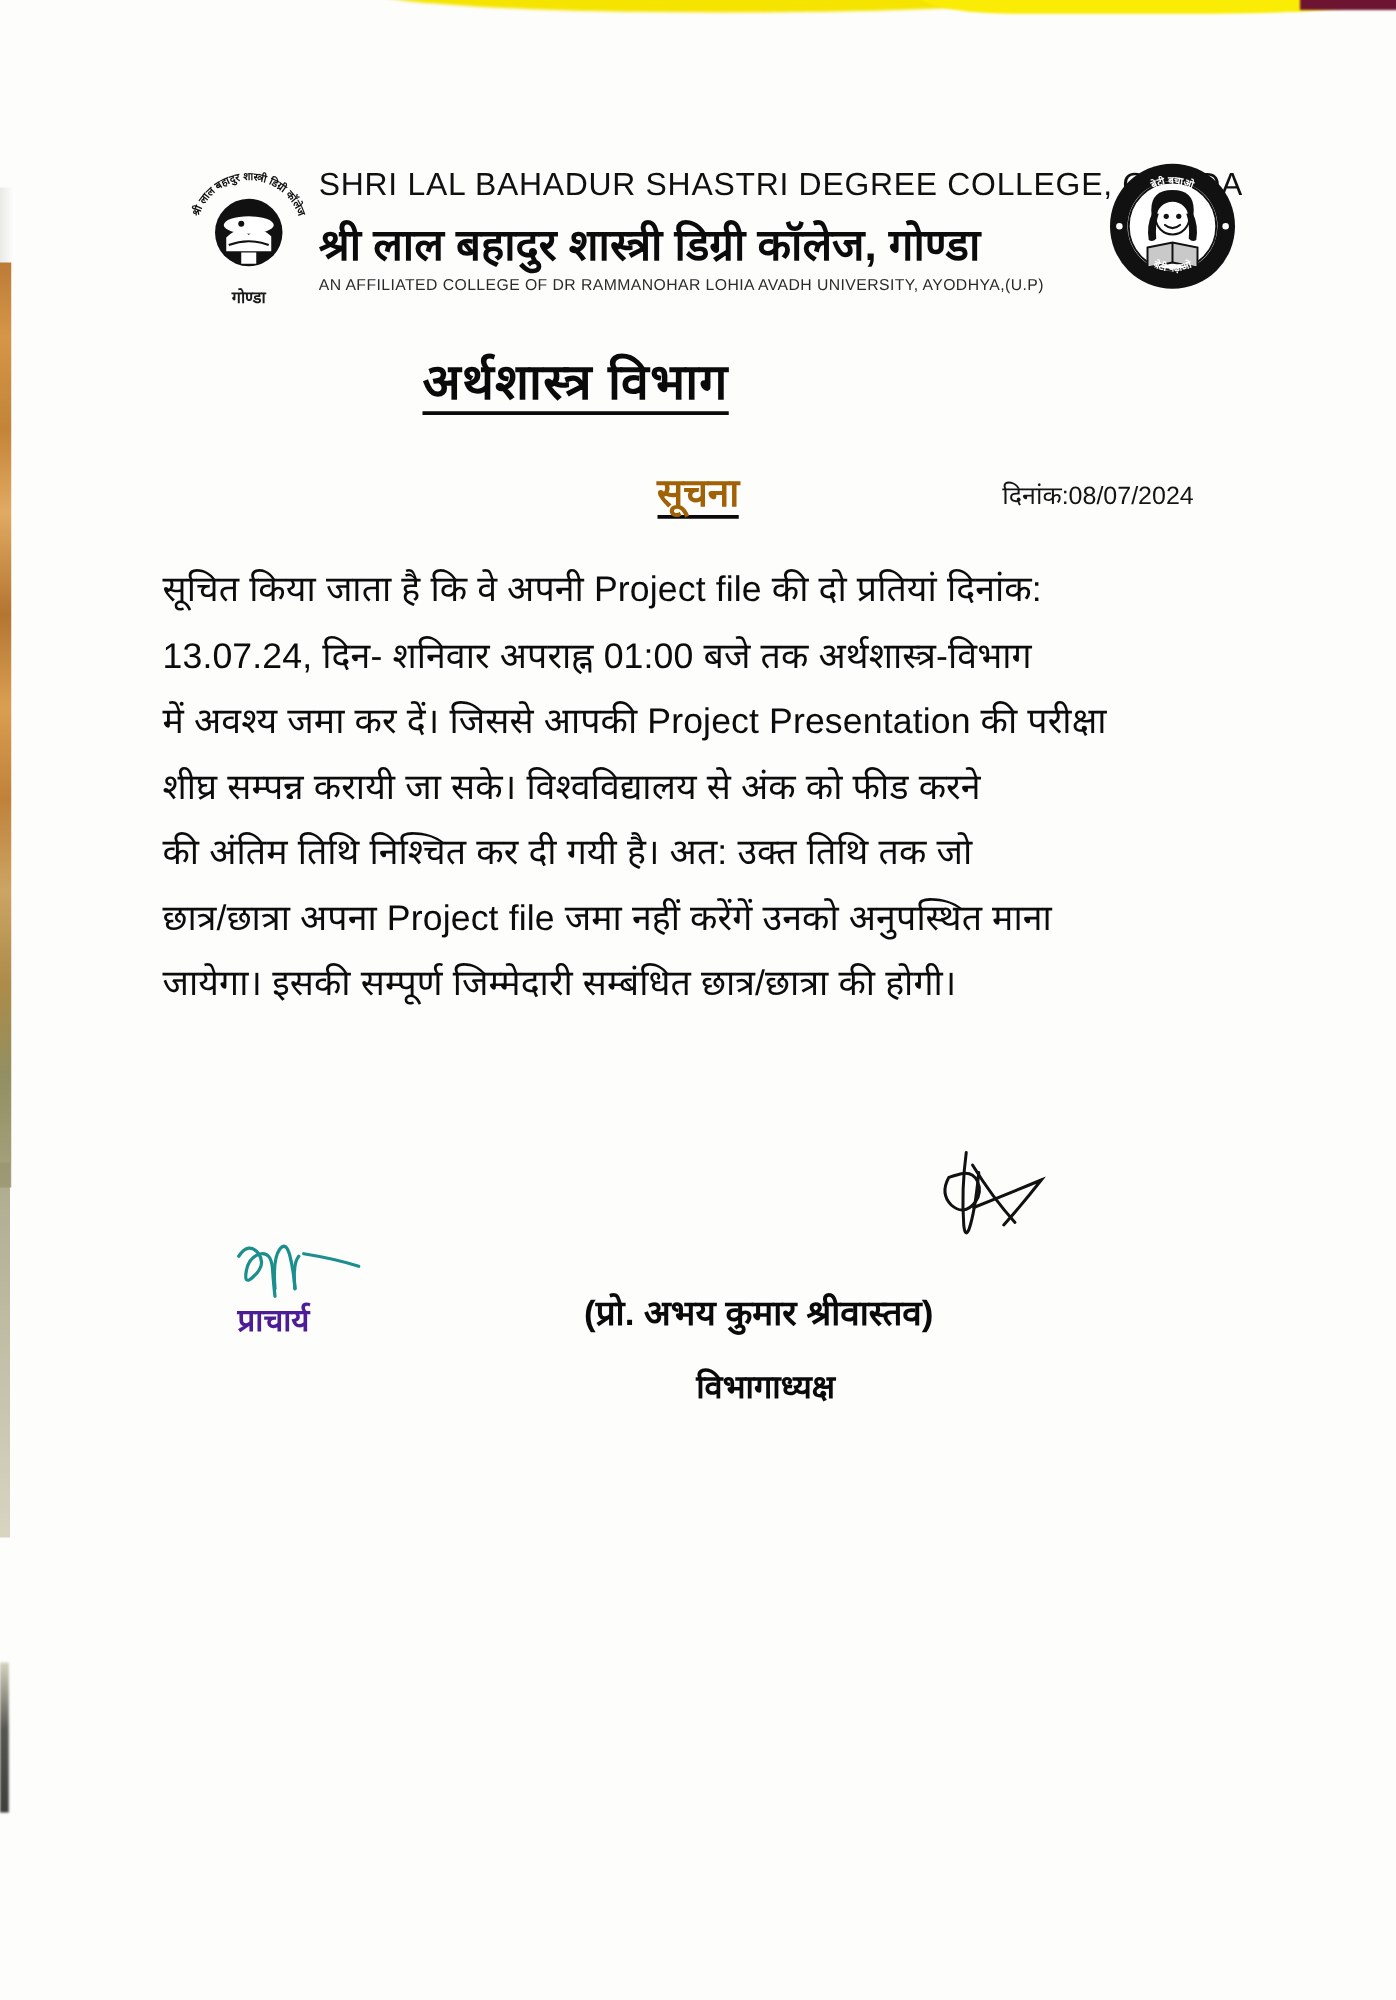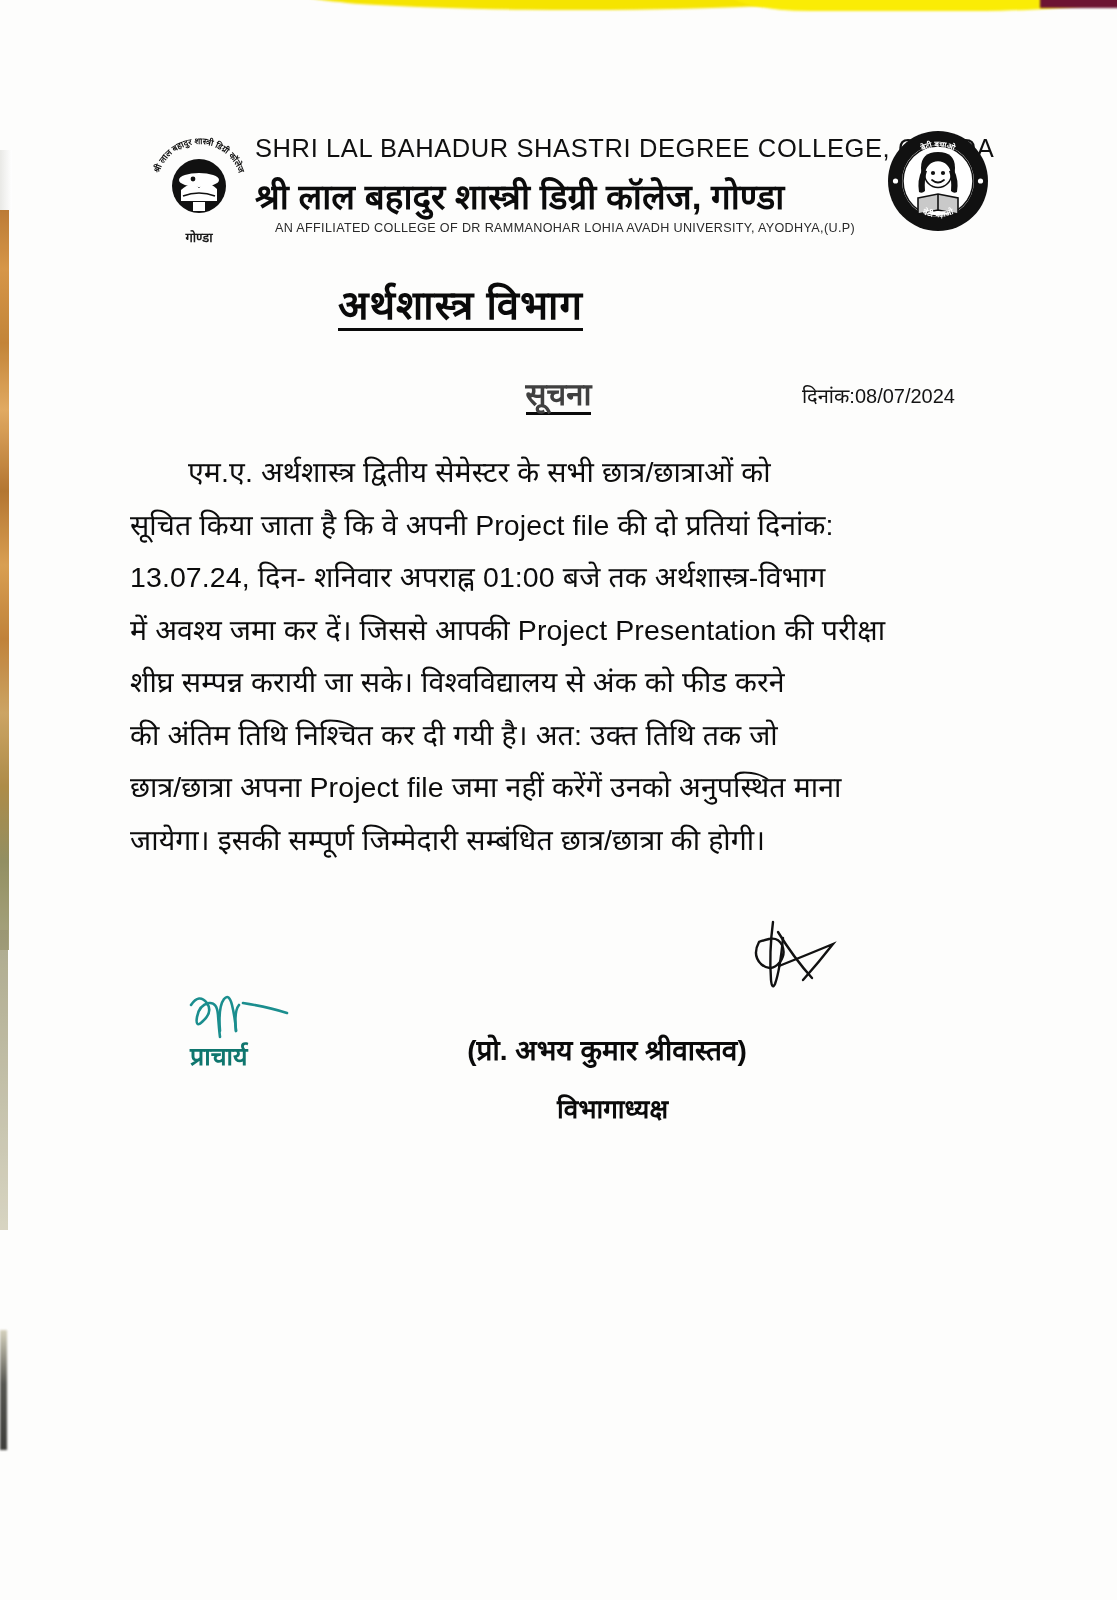--- a/index.html
+++ b/index.html
@@ -162,21 +162,20 @@
     line-height: 1.12;
   }
   .affiliation {
     margin-top: 5px;
     font-size: 12.6px;
     letter-spacing: .35px;
     color: #2a2a2a;
     white-space: nowrap;
     font-variant: small-caps;
     text-transform: uppercase;
-    text-align: center;
   }
 
   
   .dept-heading {
     position: absolute;
     top: 276px;
     left: 0;
     width: 921px;
     text-align: center;
   }
@@ -197,21 +196,21 @@
     width: 1117px;
     height: 40px;
   }
   .notice-title {
     position: absolute;
     left: 0;
     width: 1117px;
     text-align: center;
     font-size: 31px;
     font-weight: 700;
-    color: #404040;
+    color: #a16207;
   }
   .notice-title span {
     border-bottom: 3px solid #0a0a0a;
     padding-bottom: 0px;
   }
   .notice-date {
     position: absolute;
     right: 162px;
     top: 10px;
     font-size: 20px;
@@ -270,21 +269,21 @@
     left: 185px;
     width: 130px;
     height: 62px;
   }
   .sig-principal-label {
     position: absolute;
     top: 1038px;
     left: 190px;
     font-size: 25px;
     font-weight: 700;
-    color: #0f766e;
+    color: #4c1d95;
   }
 </style>
 </head>
 <body>
 
 <div class="page-sheet"></div>
 
 <div class="top-edge-strip">
   <div class="top-edge-yellow"></div>
   <div class="top-edge-yellow2"></div>
@@ -359,21 +358,20 @@
 </div>
 
 <div class="notice-row">
   <div class="notice-title">
     <span>सूचना</span>
   </div>
   <div class="notice-date">दिनांक:08/07/2024</div>
 </div>
 
 <div class="body-text">
-  <div class="body-line indent">एम.ए.  अर्थशास्त्र  द्वितीय सेमेस्टर  के  सभी  छात्र/छात्राओं  को</div>
   <div class="body-line">सूचित किया जाता है कि वे अपनी Project file की दो प्रतियां दिनांक:</div>
   <div class="body-line">13.07.24, दिन- शनिवार अपराह्न 01:00 बजे तक अर्थशास्त्र-विभाग</div>
   <div class="body-line">में अवश्य जमा कर दें। जिससे आपकी Project Presentation की परीक्षा</div>
   <div class="body-line">शीघ्र सम्पन्न करायी जा सके। विश्वविद्यालय से अंक को फीड करने</div>
   <div class="body-line">की अंतिम तिथि निश्चित कर दी गयी है। अत: उक्त तिथि तक जो</div>
   <div class="body-line">छात्र/छात्रा अपना Project file जमा नहीं करेंगें उनको अनुपस्थित माना</div>
   <div class="body-line">जायेगा। इसकी सम्पूर्ण जिम्मेदारी सम्बंधित छात्र/छात्रा की होगी।</div>
 </div>
 
 <div class="sig-ink-hod">

